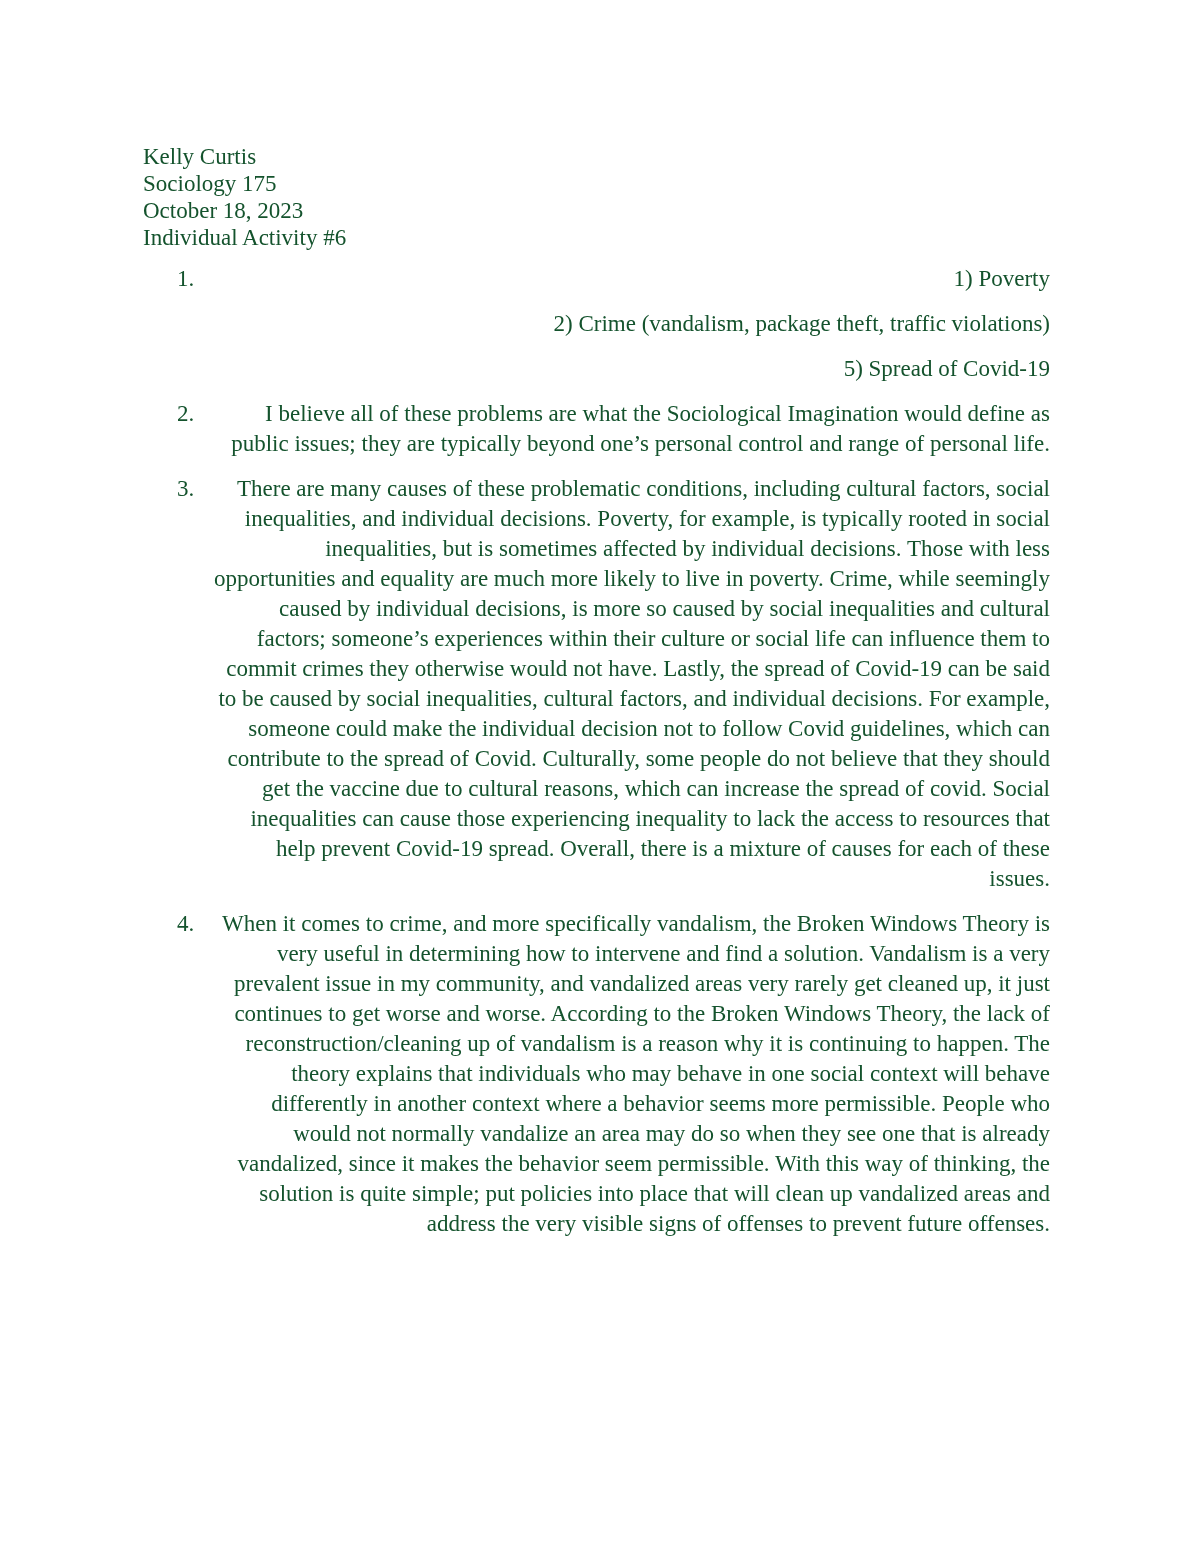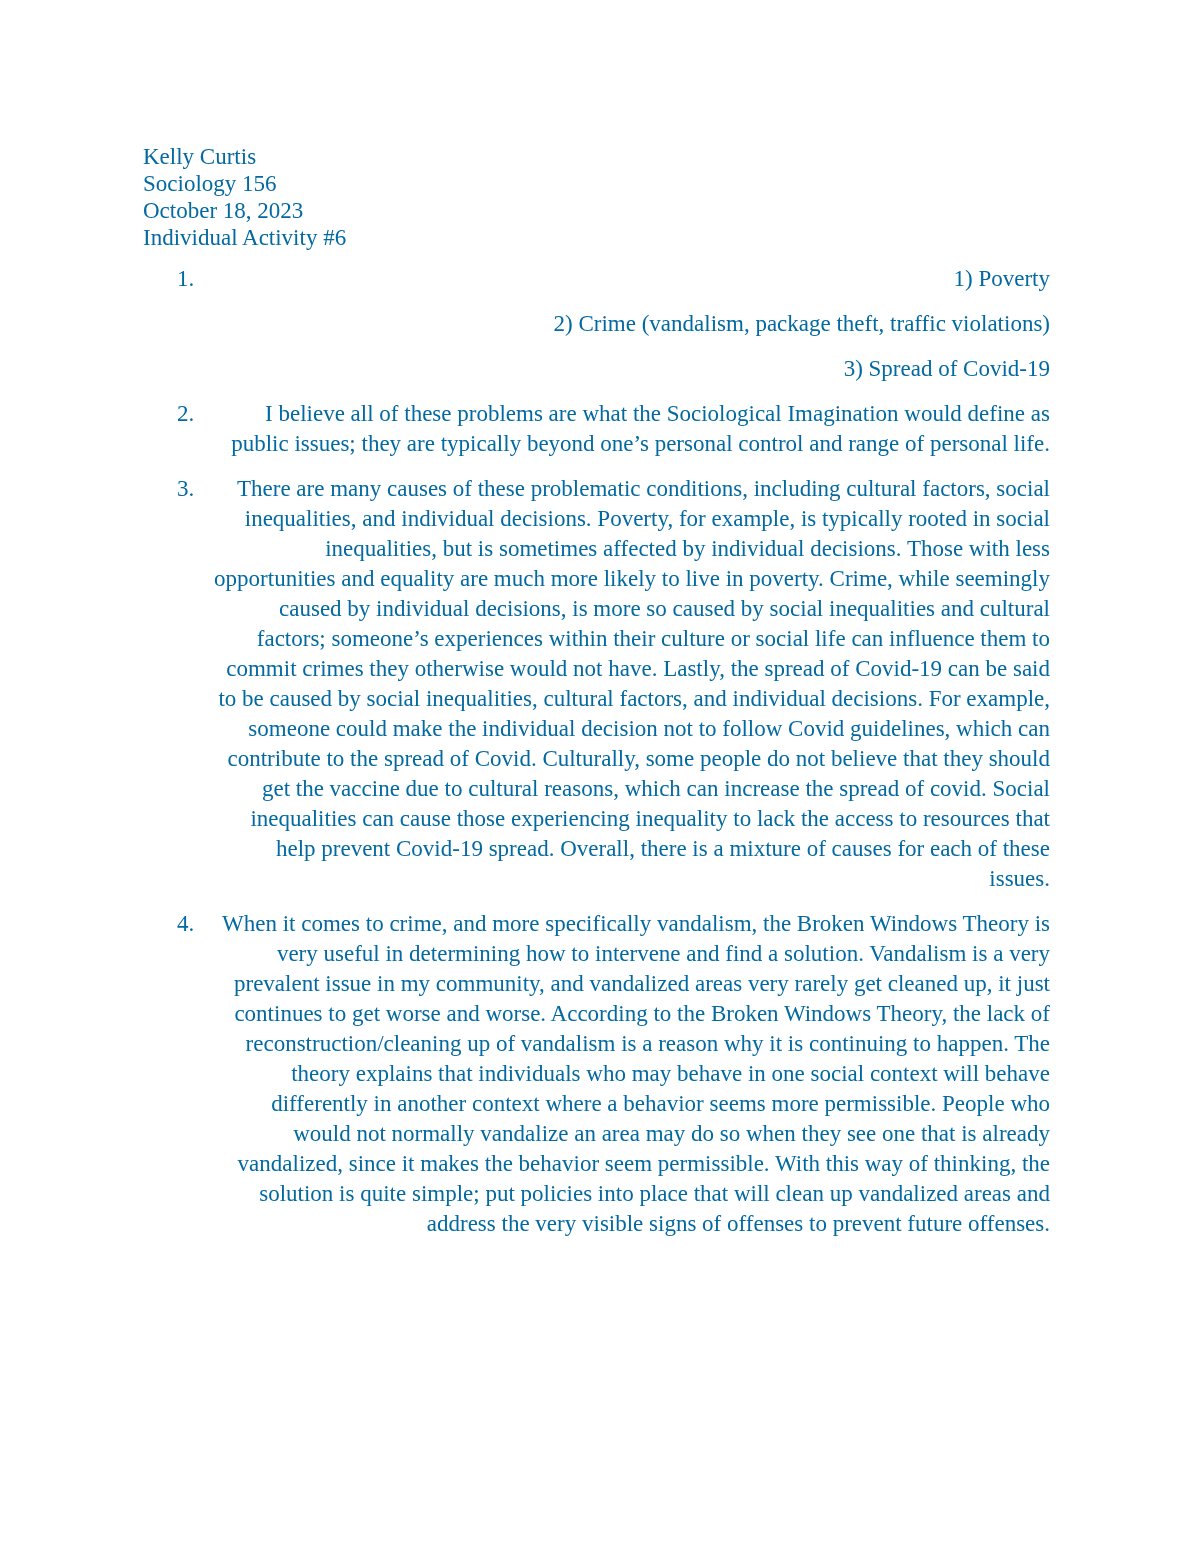--- a/index.html
+++ b/index.html
@@ -2,21 +2,21 @@
 <html><head>
 <meta charset="utf-8">
 <style>
   * { margin: 0; padding: 0; box-sizing: border-box; }
   html, body { background: #ffffff; }
   .page {
     position: relative;
     width: 1200px;
     height: 1553px;
     background: #ffffff;
-    color: #0369a1;
+    color: #14532d;
     font-family: "Liberation Serif", "DejaVu Serif", serif;
     font-size: 23px;
     line-height: 30px;
     overflow: hidden;
   }
   .content {
     position: absolute;
     left: 143px;
     top: 143px;
     width: 909px;
@@ -47,34 +47,34 @@
   .italic { }
 </style>
 </head>
 <body>
 
 <div class="page">
   <div class="content">
 
     <div class="header-block">
       <div class="hline">Kelly Curtis</div>
-      <div class="hline">Sociology 156</div>
+      <div class="hline">Sociology 175</div>
       <div class="hline">October 18, 2023</div>
     </div>
 
     <div class="doc-title">Individual Activity #6</div>
 
     <div class="list">
 
       <div class="list-item">
         <div class="marker">1.</div>
         <div class="item-body">
           <p>1) Poverty</p>
           <p>2) Crime (vandalism, package theft, traffic violations)</p>
-          <p>3) Spread of Covid-19</p>
+          <p>5) Spread of Covid-19</p>
         </div>
       </div>
 
       <div class="list-item">
         <div class="marker">2.</div>
         <div class="item-body">
           <p><span>I believe all of these problems are what the </span><span class="italic">Sociological Imagination</span><span> would define as public issues; they are typically beyond one’s personal control and range of personal life.</span></p>
         </div>
       </div>
 

